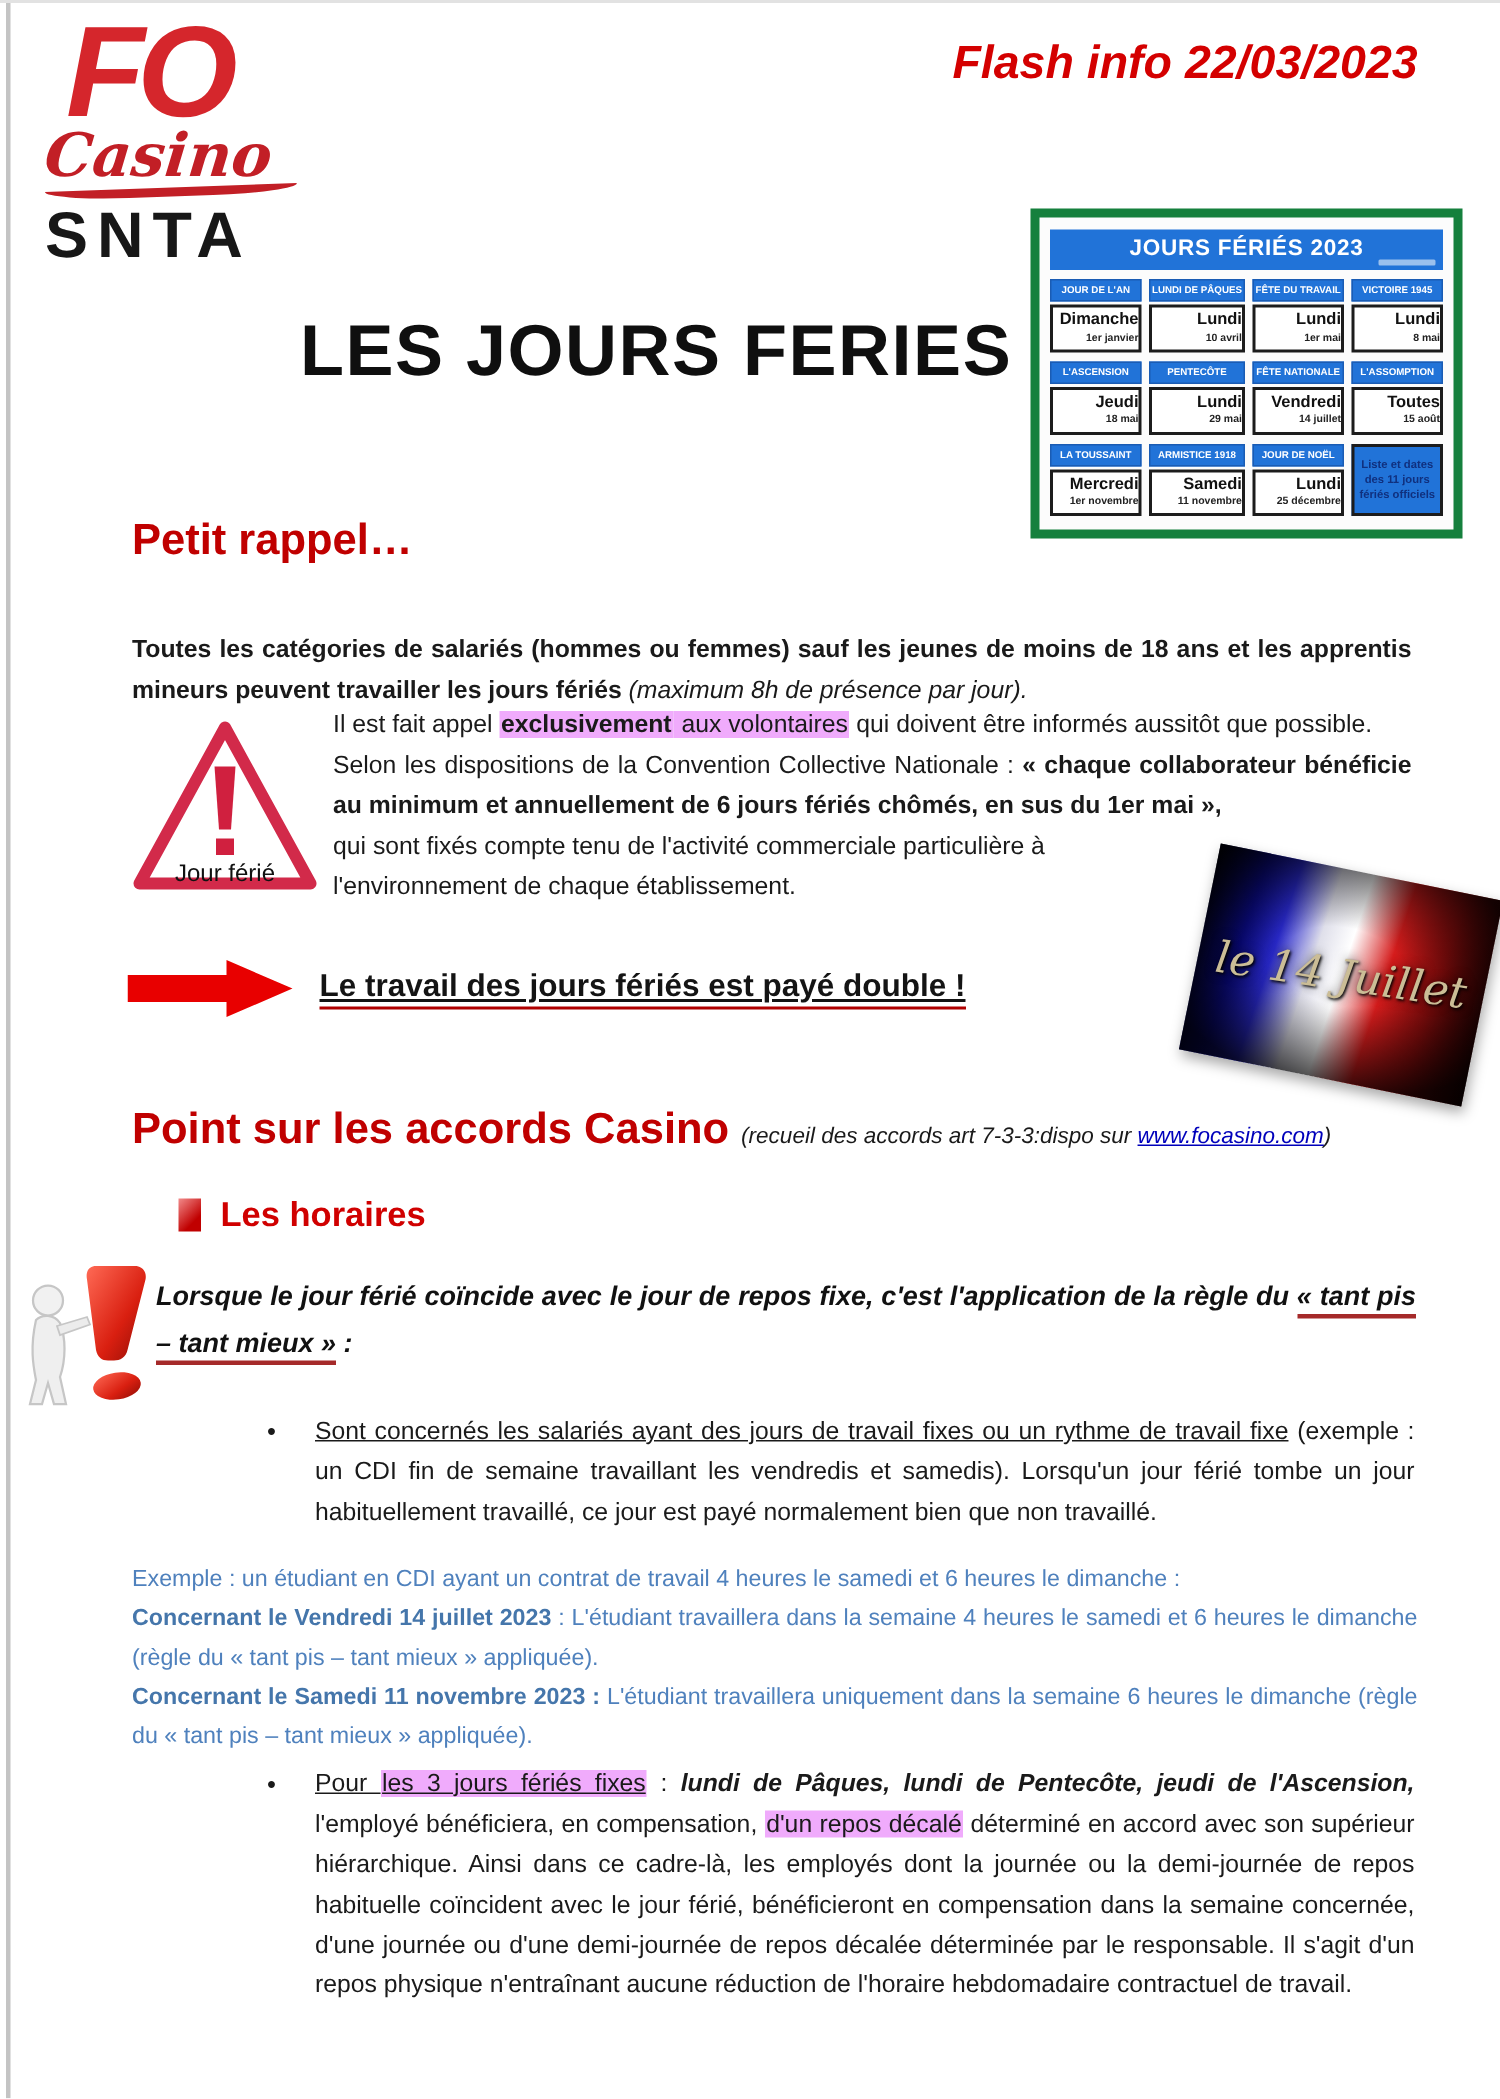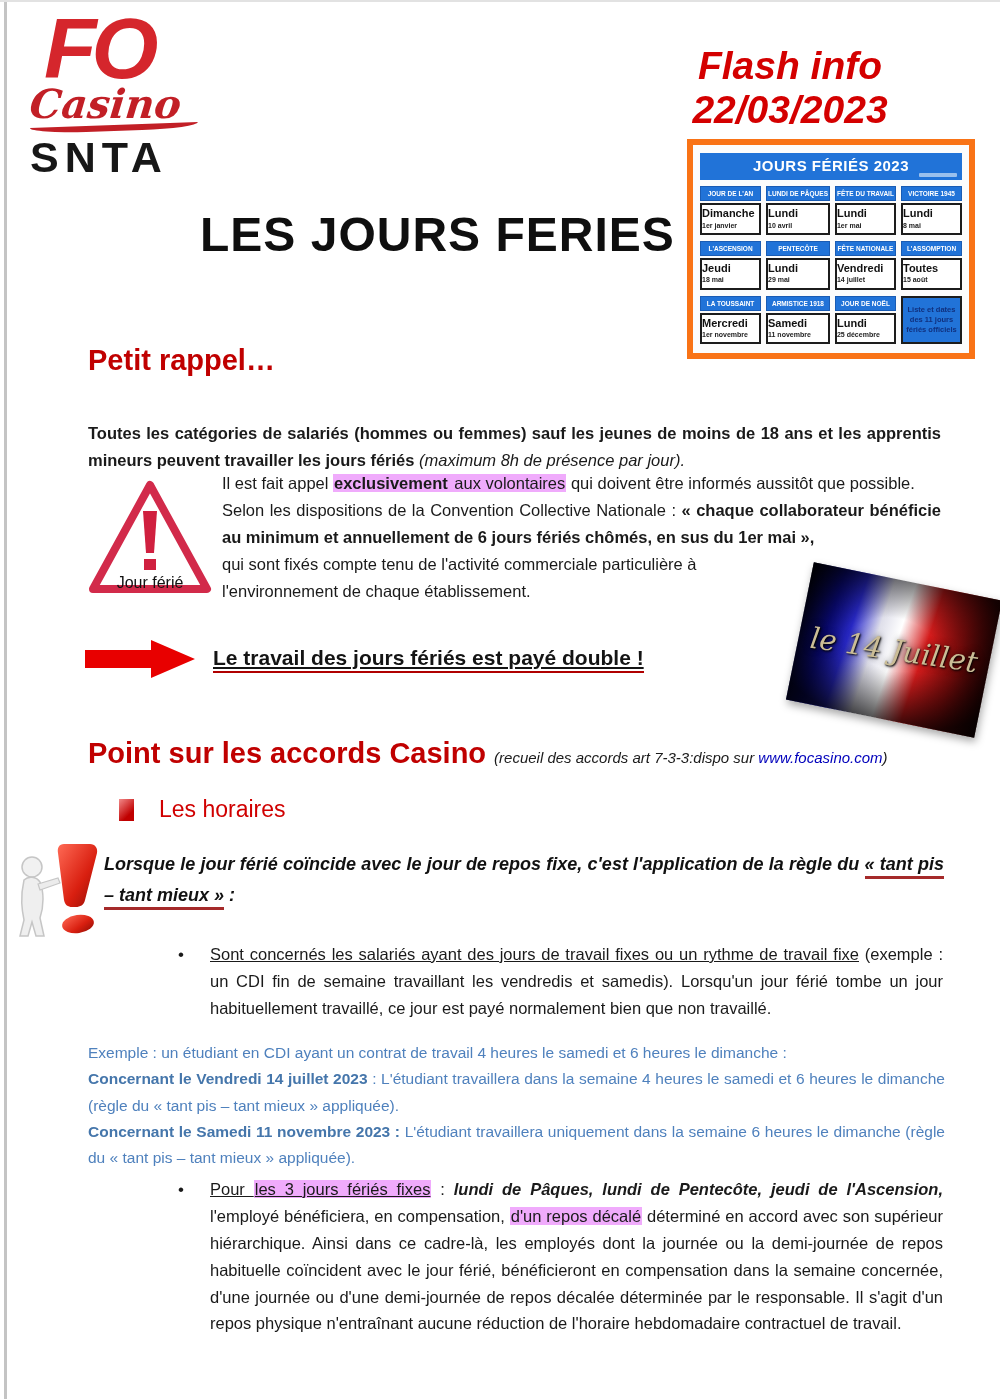--- a/index.html
+++ b/index.html
@@ -14,56 +14,56 @@
   .logo { position:absolute; left:30px; top:8px; width:185px; }
   .logo-fo { font-size:86px; font-weight:bold; font-style:italic; color:#d5262c;
              line-height:0.95; margin-left:14px; letter-spacing:-5px; }
   .logo-casino { font-family:"DejaVu Serif", serif; font-style:italic; font-weight:bold;
                  font-size:40px; color:#c21f26; line-height:1; margin-top:-6px; transform:skewX(-6deg); }
   .logo-swoosh { width:168px; height:6px; background:#c21f26; margin-top:1px;
                  border-radius:0 0 100% 100% / 0 0 300% 300%; transform:rotate(-2deg); }
   .logo-snta { font-size:43px; font-weight:bold; color:#171717; letter-spacing:6px;
                line-height:1; margin-top:5px; }
 
-  .flash { position:absolute; left:610px; top:44px; width:360px; text-align:center;
-           font-size:39px; font-weight:bold; font-style:italic; color:#d40000; }
+  .flash { position:absolute; left:610px; top:24px; width:360px; text-align:center;
+           font-size:31px; font-weight:bold; font-style:italic; color:#d40000; }
 
   
   .calendar { position:absolute; left:687px; top:139px; width:262px;
-              border:6px solid #f97316; background:#fcfcfc; padding:8px 7px 9px 7px; }
+              border:6px solid #15803d; background:#fcfcfc; padding:8px 7px 9px 7px; }
   .cal-title { position:relative; background:#2173d8; color:#ffffff; font-weight:bold;
                font-size:15px; text-align:center; padding:4px 0 6px 0; letter-spacing:0.5px; }
   .cal-watermark { position:absolute; right:5px; bottom:3px; width:38px; height:4px;
                    background:rgba(255,255,255,0.55); border-radius:1px; }
   .cal-grid { display:grid; grid-template-columns:repeat(4,1fr); gap:6px 5px; margin-top:6px; }
   .cal-cell {}
   .cal-head { background:#2173d8; color:#ffffff; font-size:6.5px; font-weight:bold;
               text-align:center; padding:3px 1px; line-height:1.15; border:1px solid #1a5cb4;
               margin-bottom:2px; white-space:nowrap; overflow:hidden; }
-  .cal-body { border:2px solid #1c1c1c; background:#ffffff; text-align:left; padding:2px 0 3px 0; }
+  .cal-body { border:2px solid #1c1c1c; background:#ffffff; text-align:right; padding:2px 0 3px 0; }
   .cal-day  { font-size:11px; font-weight:bold; color:#111; line-height:1.2; }
   .cal-date { font-size:7px;  font-weight:bold; color:#222; line-height:1.3; }
   .cal-note { background:#2173d8; border:2px solid #1c1c1c; color:#10307e; font-size:7.5px;
               font-weight:bold; text-align:center; display:flex; align-items:center;
               justify-content:center; padding:2px 3px; line-height:1.35; }
 
   .page-title { position:absolute; left:200px; top:207px; font-size:48px; font-weight:bold;
                 color:#0f0f0f; letter-spacing:1px; }
 
   
   .h-red { font-size:29px; font-weight:bold; color:#c00000; }
   .petit-rappel { position:absolute; left:88px; top:344px; }
   .accords { position:absolute; left:88px; top:737px; white-space:nowrap; }
   .accords-note { font-size:15px; font-weight:normal; font-style:italic; color:#1a1a1a; margin-left:8px; }
-  .accords-link { color:#0000bb; cursor:pointer; }
+  .accords-link { color:#0000bb; text-decoration:underline; cursor:pointer; }
 
   .horaires { position:absolute; left:119px; top:796px; display:flex; align-items:center; }
   .red-square { width:15px; height:22px; background:linear-gradient(135deg,#f28a8a 0%,#c00000 70%);
                 margin-right:13px; }
-  .horaires-label { font-size:23px; font-weight:normal; color:#d00000;margin-left:12px; }
+  .horaires-label { font-size:23px; font-weight:bold; color:#d00000; }
 
   
   .body-text { font-size:16.5px; line-height:1.63; text-align:justify; color:#1a1a1a; }
   .intro-para { position:absolute; left:88px; top:420px; width:853px; font-weight:bold; }
   .intro-italic { font-style:italic; font-weight:normal; }
 
   .triangle-wrap { position:absolute; left:84px; top:477px; width:132px; height:124px; }
   .triangle-label { position:absolute; left:0; bottom:9px; width:132px; text-align:center;
                     font-size:16px; color:#111; }
 

